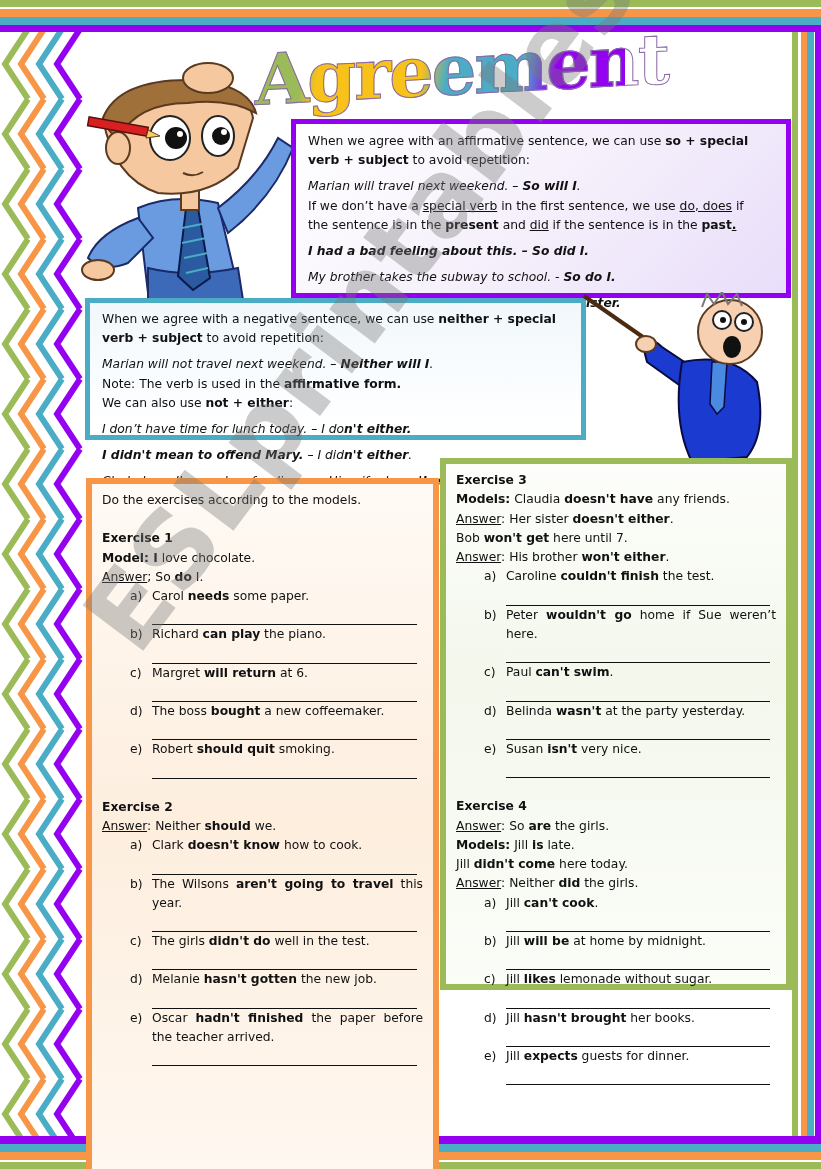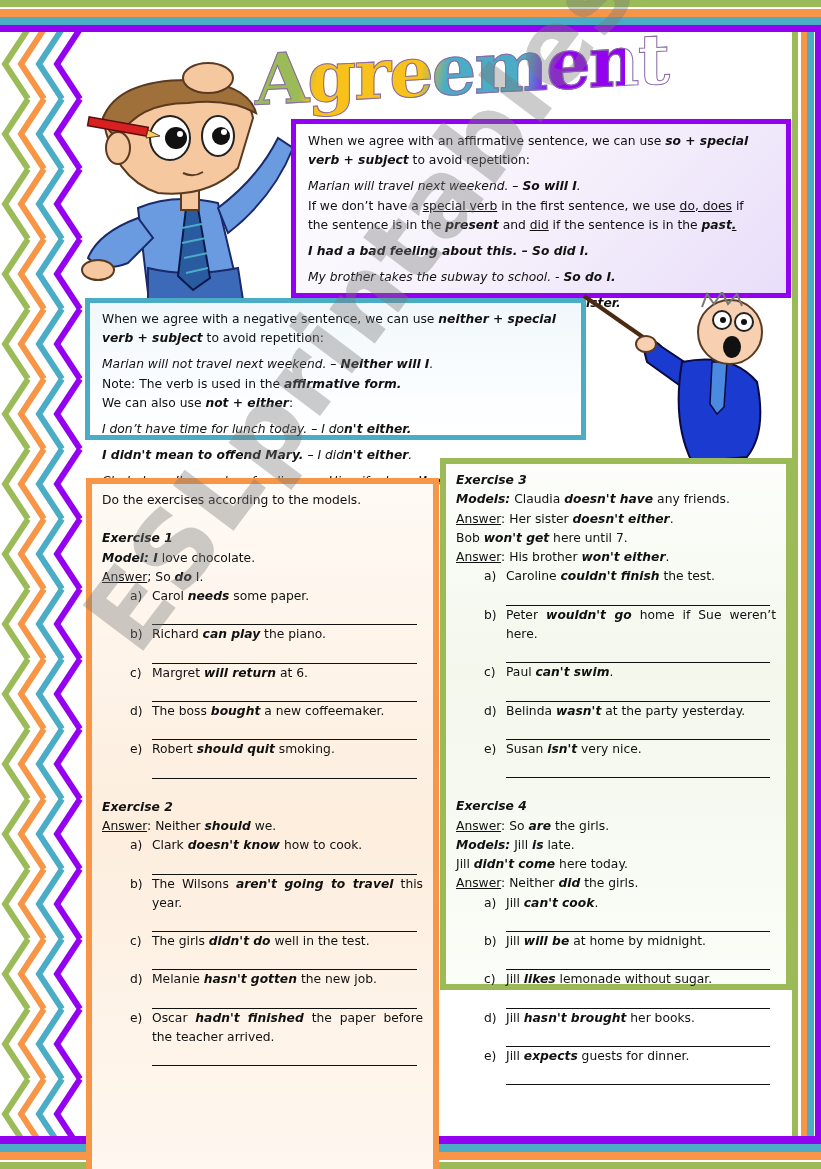--- a/index.html
+++ b/index.html
@@ -50,21 +50,21 @@
     border:5px solid #9400f0;
     background:linear-gradient(135deg,#fff 0%,#f4eefb 55%,#e9defa 100%);
     padding:8px 12px 0 12px;
   }
   .box-neg {
     left:85px; top:298px; width:501px; height:142px;
     border:5px solid #4bacc6;
     background:linear-gradient(180deg,#f1f7fb 0%,#fafdff 60%,#fff 100%);
     padding:7px 12px 0 12px;
   }
-  .b { font-weight:bold;font-style:italic; }
+  .b { font-weight:bold; }
   .i { font-style:italic;margin-top:7px; }
   .u { text-decoration:underline; }
 
   
   .panel { position:absolute; font-size:12.3px; line-height:19.3px; }
   .panel-left {
     left:86px; top:478px; width:353px; height:763px;
     border:6px solid #f79646;
     background:linear-gradient(180deg,#fffaf5 0%,#fdeede 45%,#fff9f3 100%);
     padding:7px 10px 0 10px;

